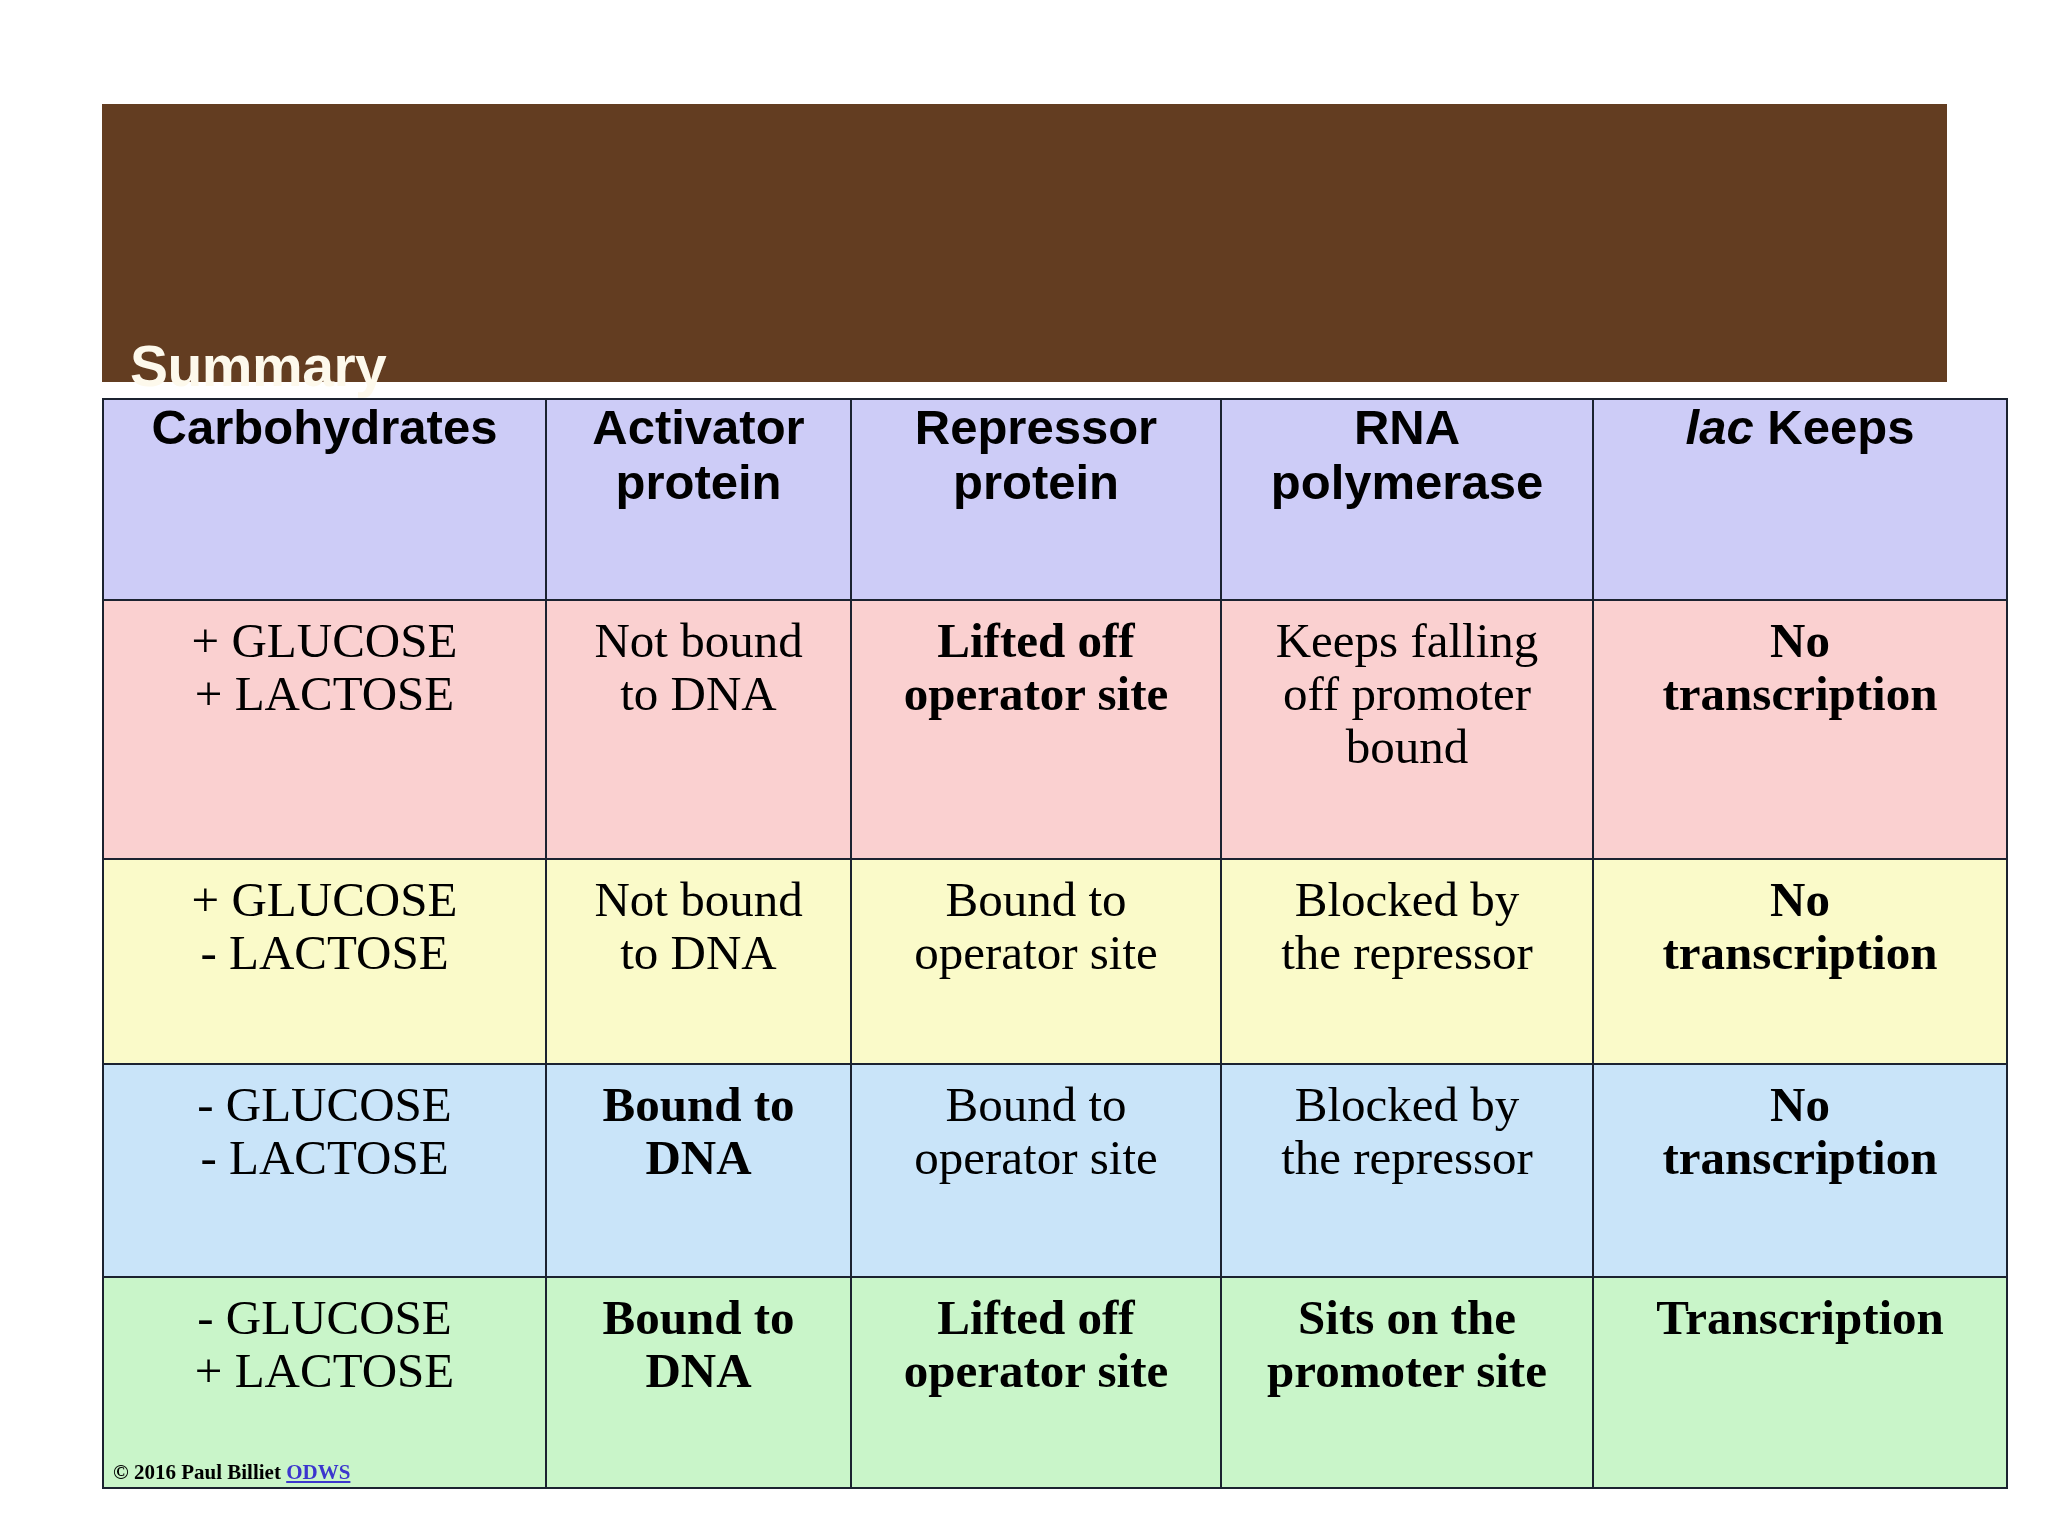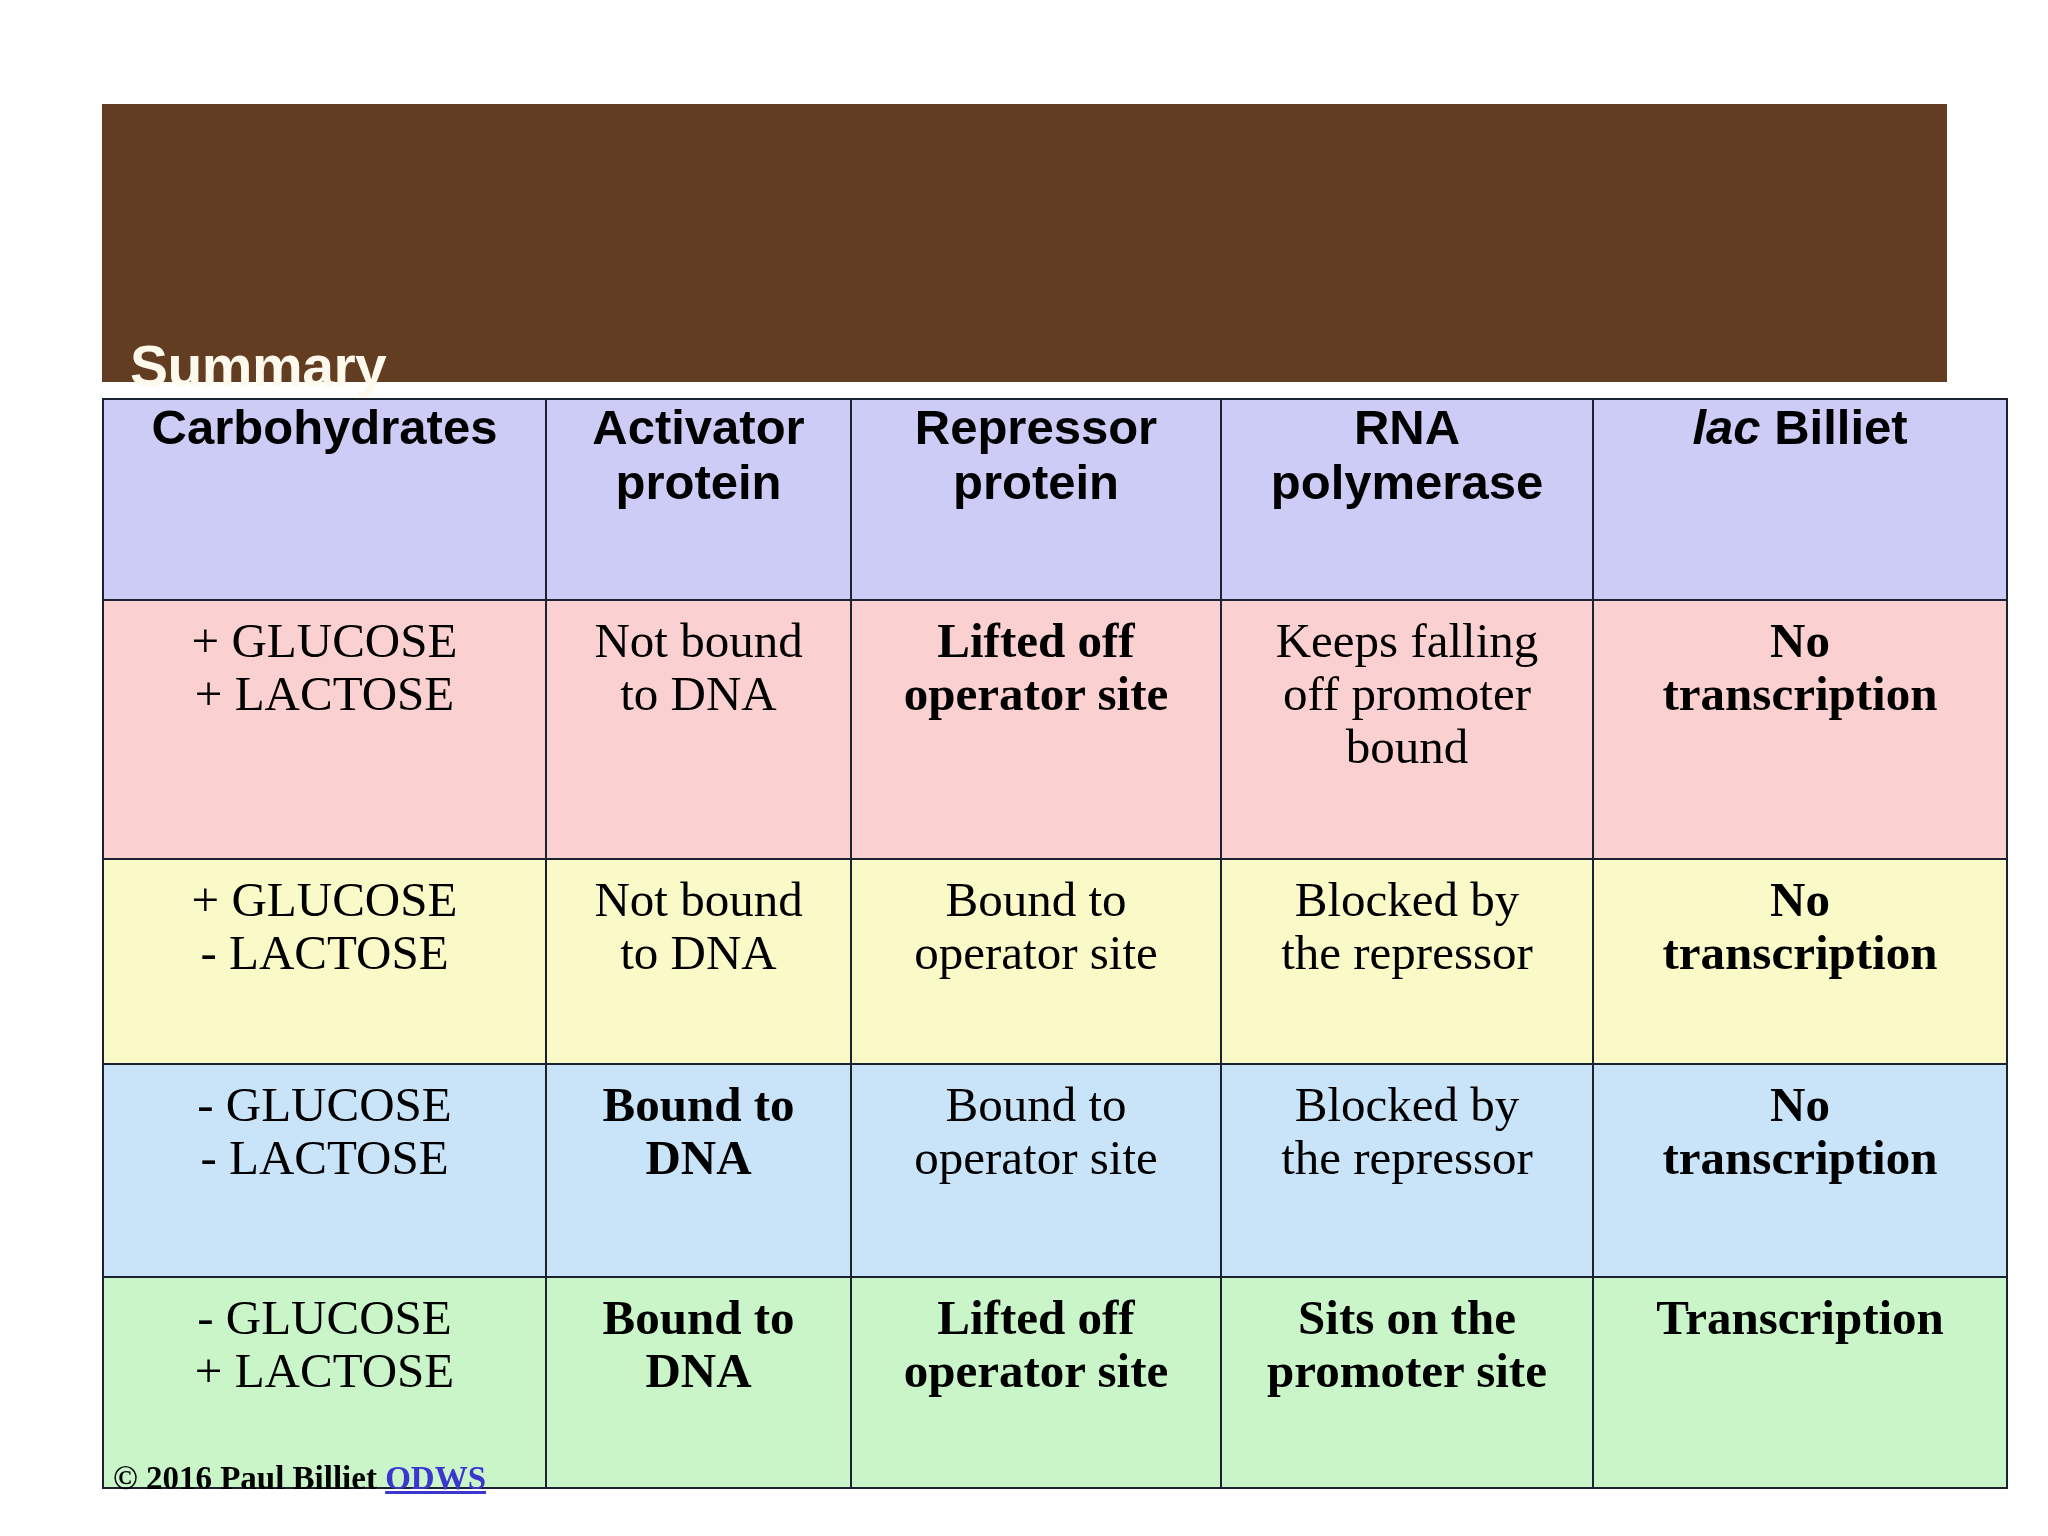--- a/index.html
+++ b/index.html
@@ -94,21 +94,21 @@
 
   .cell-line { display: block; }
 
   
   #credit {
     position: absolute;
     left: 113px;
     top: 1460px;
     font-family: "Liberation Serif", serif;
     font-weight: bold;
-    font-size: 33px;
+    font-size: 21px;
     color: #000000;
     white-space: nowrap;
   }
   #credit .link {
     color: #3B36CE;
     text-decoration: underline;
     cursor: pointer;
   }
 </style>
 </head>
@@ -136,21 +136,21 @@
       </th>
       <th>
         <span class="cell-line">Repressor</span>
         <span class="cell-line">protein</span>
       </th>
       <th>
         <span class="cell-line">RNA</span>
         <span class="cell-line">polymerase</span>
       </th>
       <th>
-        <span class="cell-line"><span class="ital">lac</span><span> Billiet</span></span>
+        <span class="cell-line"><span class="ital">lac</span><span> Keeps</span></span>
       </th>
     </tr>
   </thead>
   <tbody>
     <tr class="row-1">
       <td>
         <span class="cell-line">+ GLUCOSE</span>
         <span class="cell-line">+ LACTOSE</span>
       </td>
       <td>

